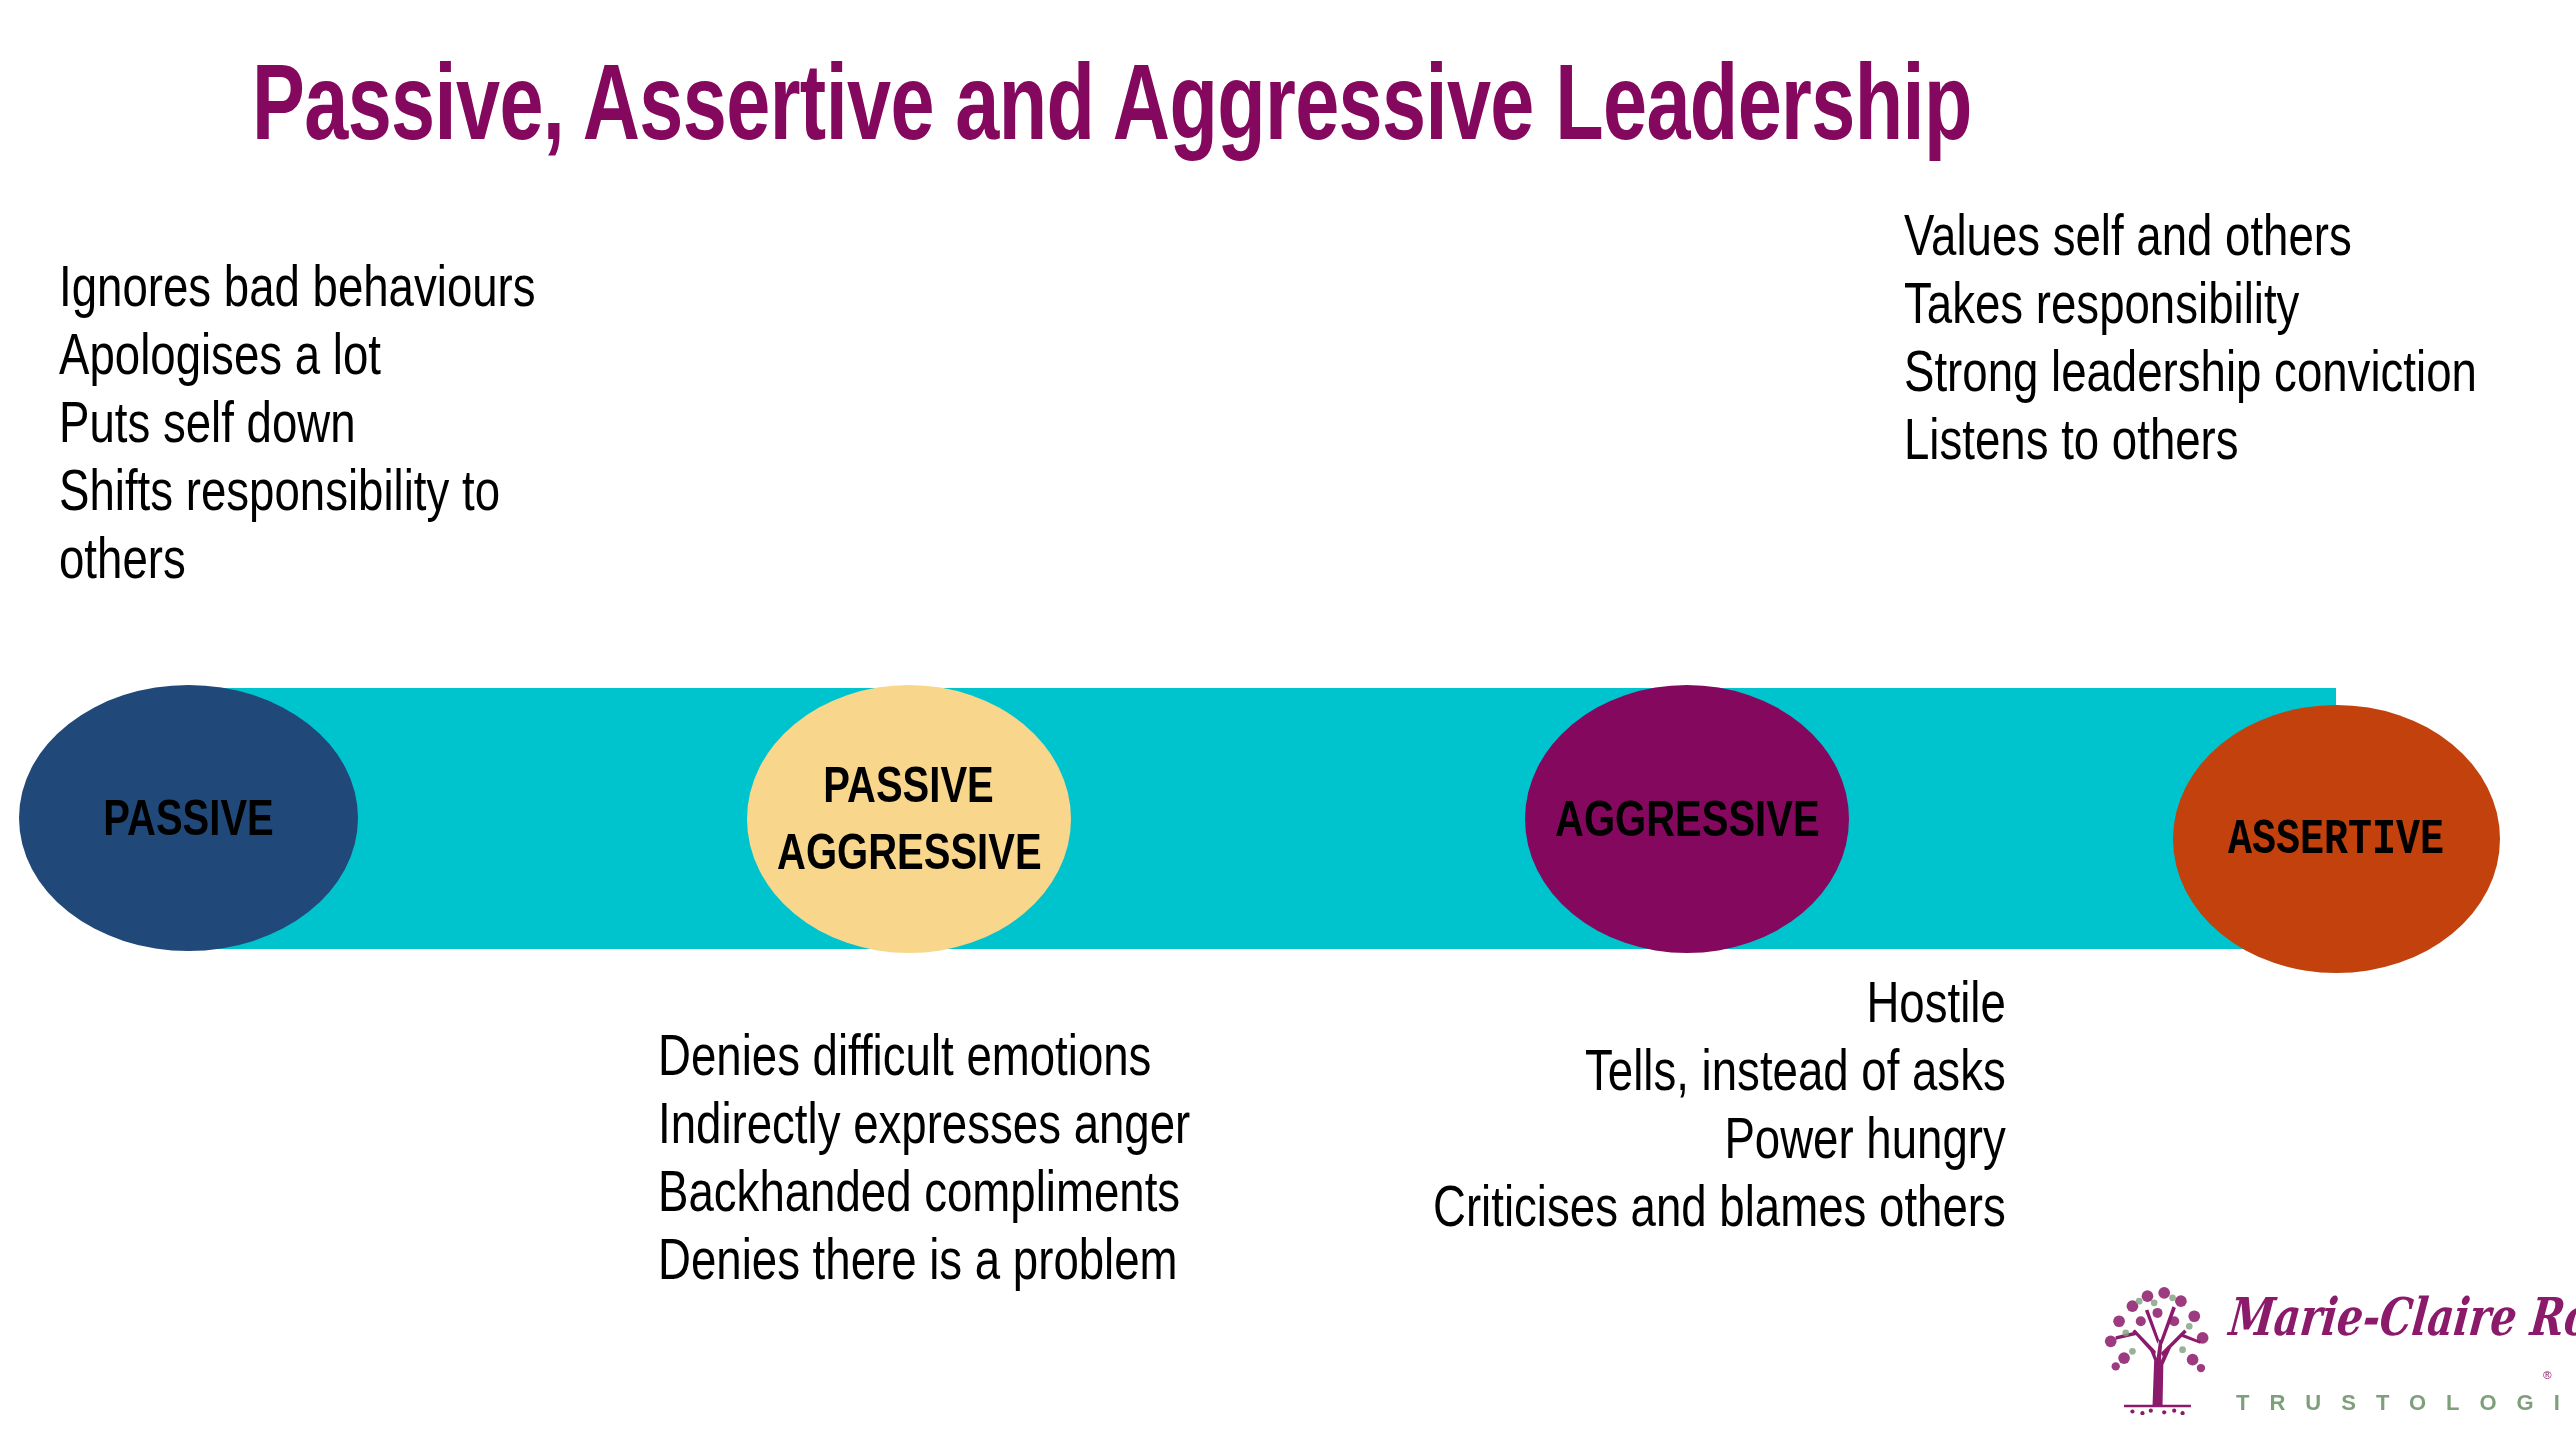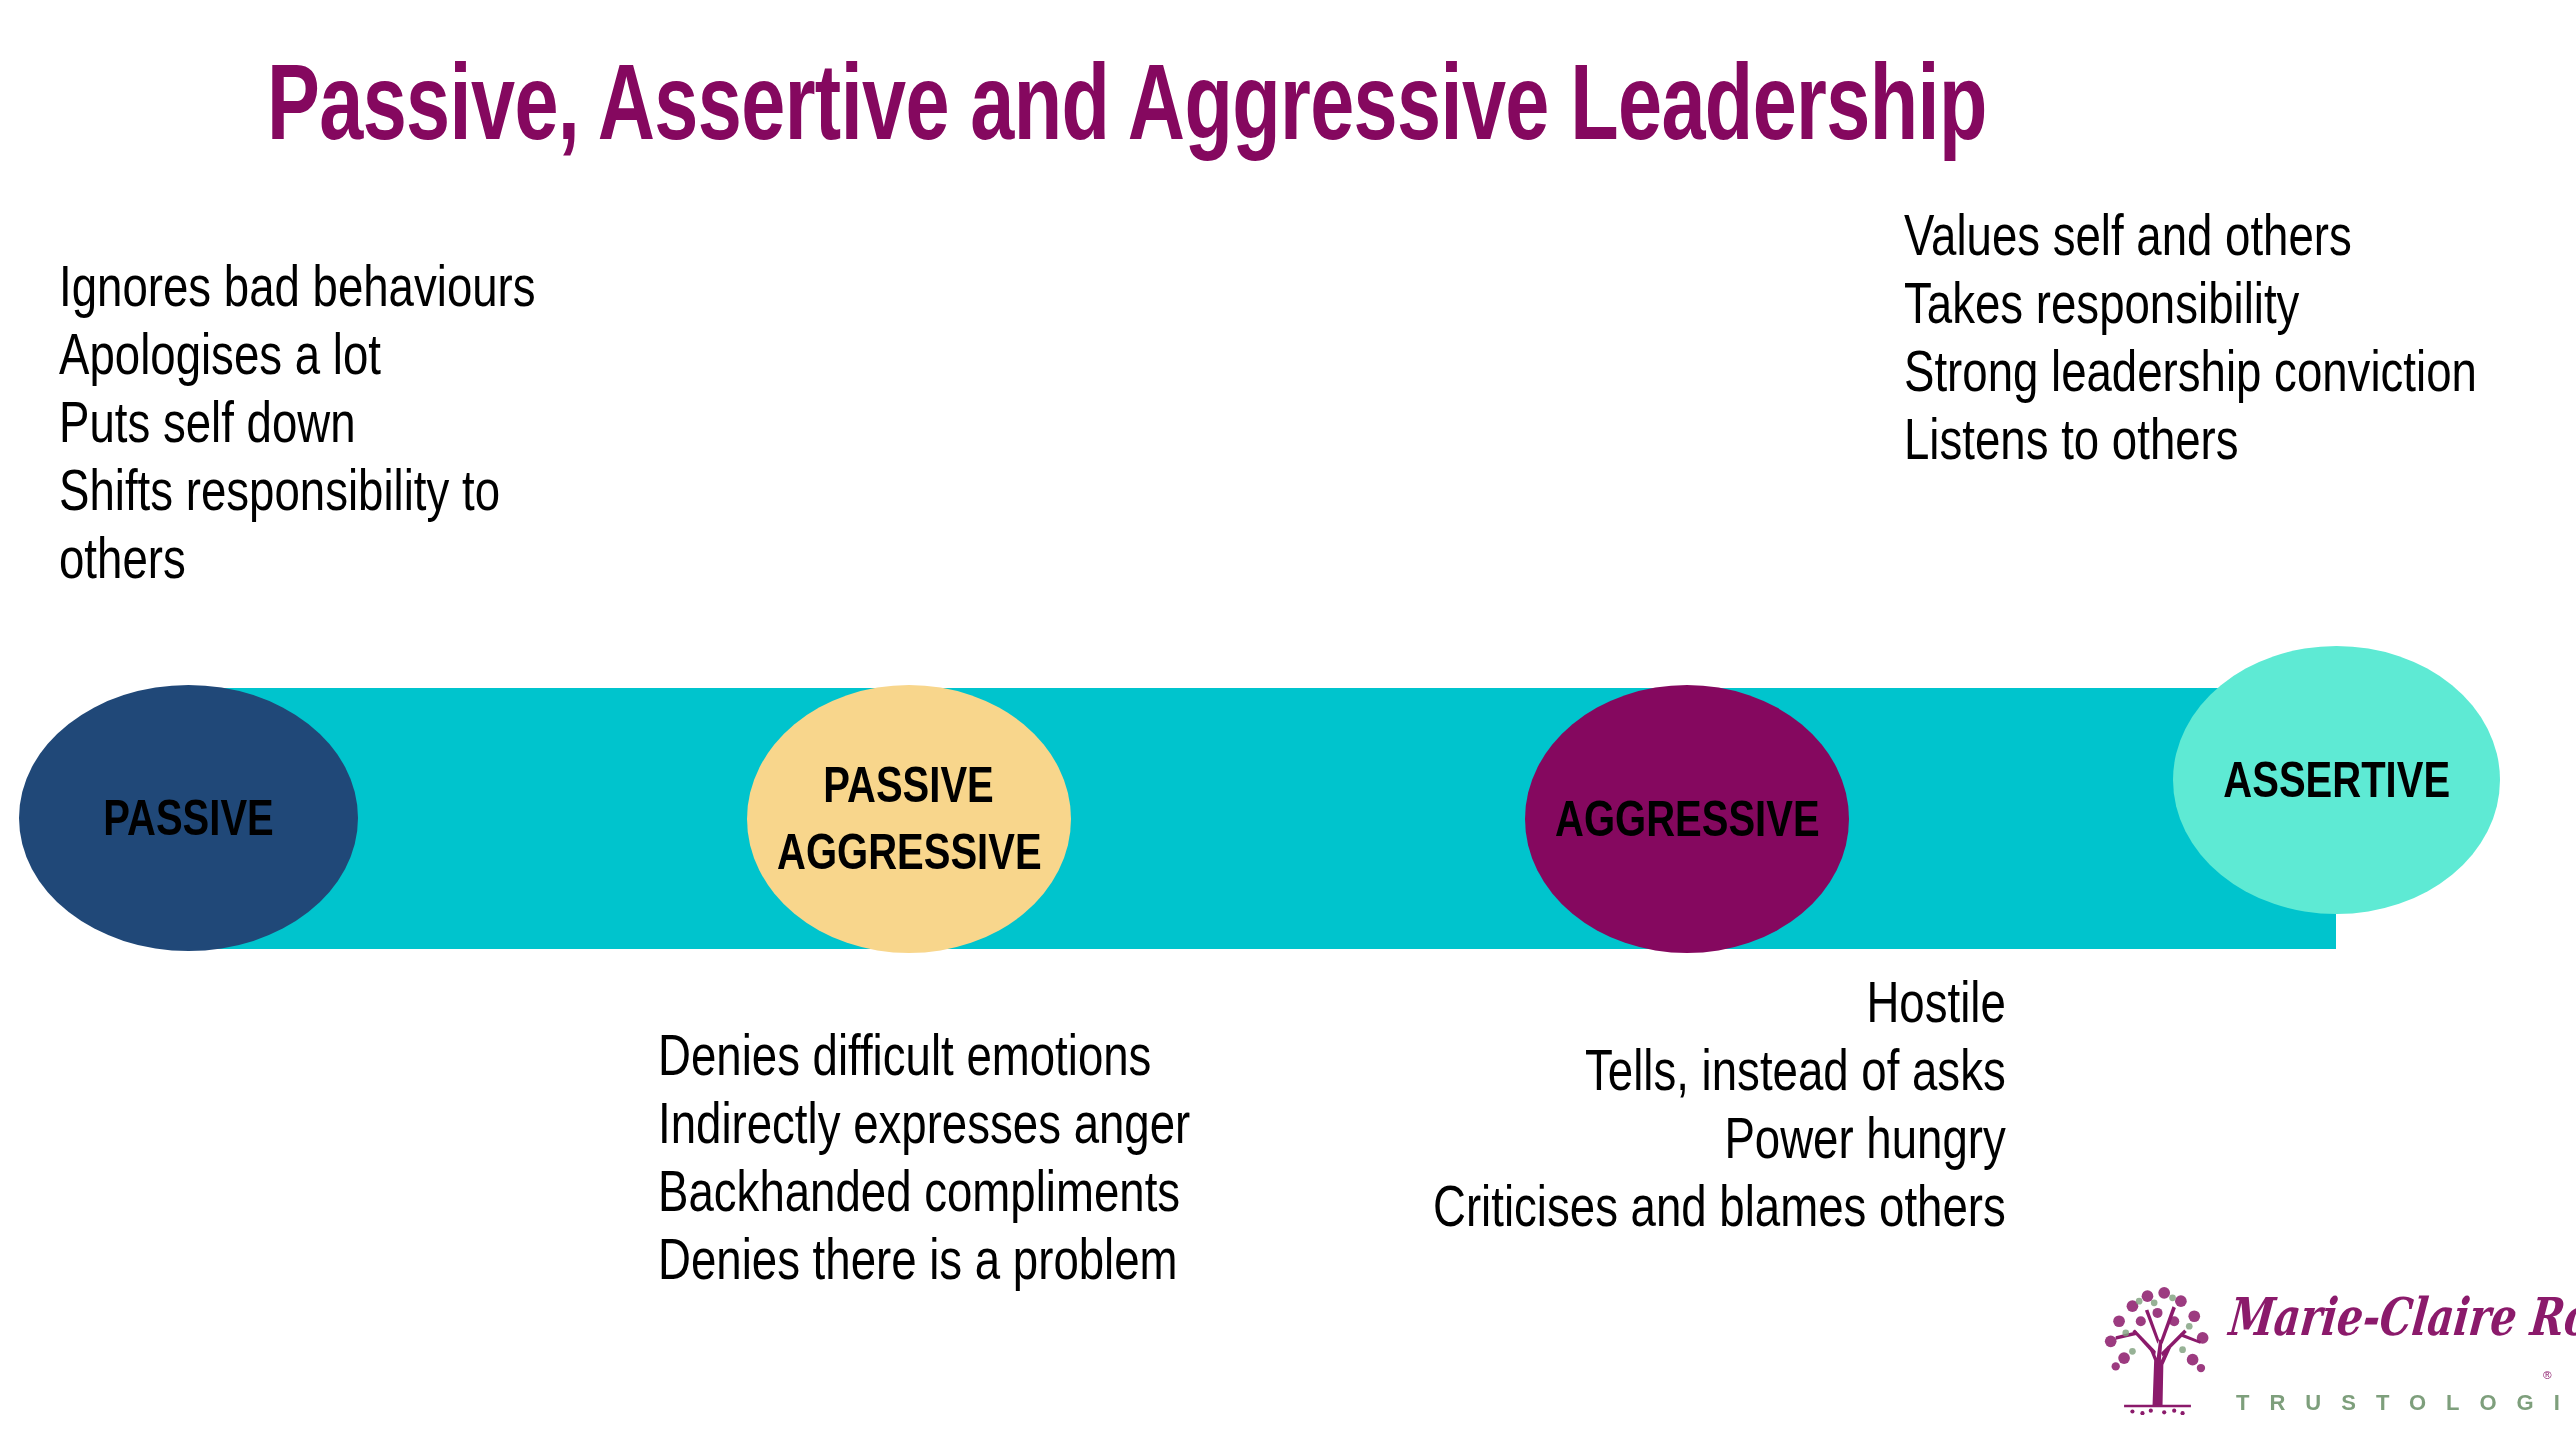--- a/index.html
+++ b/index.html
@@ -1,20 +1,20 @@
 <!DOCTYPE html>
 <html style="font-size:13.4px"><head>
 <meta charset="utf-8">
 <style>
   html, body { margin: 0; padding: 0; background: #ffffff; }
   body { width: 2576px; height: 1448px; position: relative; overflow: hidden;
          font-family: "Liberation Sans", "DejaVu Sans", sans-serif; color: #000; }
 
   
-  .title { position: absolute; left: 267px; top: 44px; width: 2068px; height: 117px;
+  .title { position: absolute; left: 252px; top: 44px; width: 2068px; height: 117px;
            white-space: nowrap; overflow: visible; }
   .title span { display: inline-block; font-weight: bold; font-size: 107px; line-height: 117px;
                 color: #85085F; transform-origin: 0 0; transform: scaleX(0.74); letter-spacing: -0.8px; }
 
   
   .block { position: absolute; }
   .block .line { display: block; white-space: nowrap; font-size: 57px; line-height: 68px; height: 68px;
                  transform-origin: 0 0; transform: scaleX(0.80); color: #000; }
 
   
@@ -66,21 +66,21 @@
 
 <div class="node" style="left:747px; top:685px; width:324px; height:268px; background:#F8D68C; flex-direction:column;">
   <span class="lbl">PASSIVE</span>
   <span class="lbl">AGGRESSIVE</span>
 </div>
 
 <div class="node" style="left:1525px; top:685px; width:324px; height:268px; background:#85085F;">
   <span class="lbl">AGGRESSIVE</span>
 </div>
 
-<div class="node" style="left:2173px; top:646px; width:327px; height:268px; background:#5eead4;">
+<div class="node" style="left:2173px; top:705px; width:327px; height:268px; background:#c2410c;font-family:Liberation Mono, monospace;">
   <span class="lbl">ASSERTIVE</span>
 </div>
 
 <div class="block" style="left:658px; top:1021px;">
   <span class="line">Denies difficult emotions</span>
   <span class="line">Indirectly expresses anger</span>
   <span class="line">Backhanded compliments</span>
   <span class="line">Denies there is a problem</span>
 </div>
 

